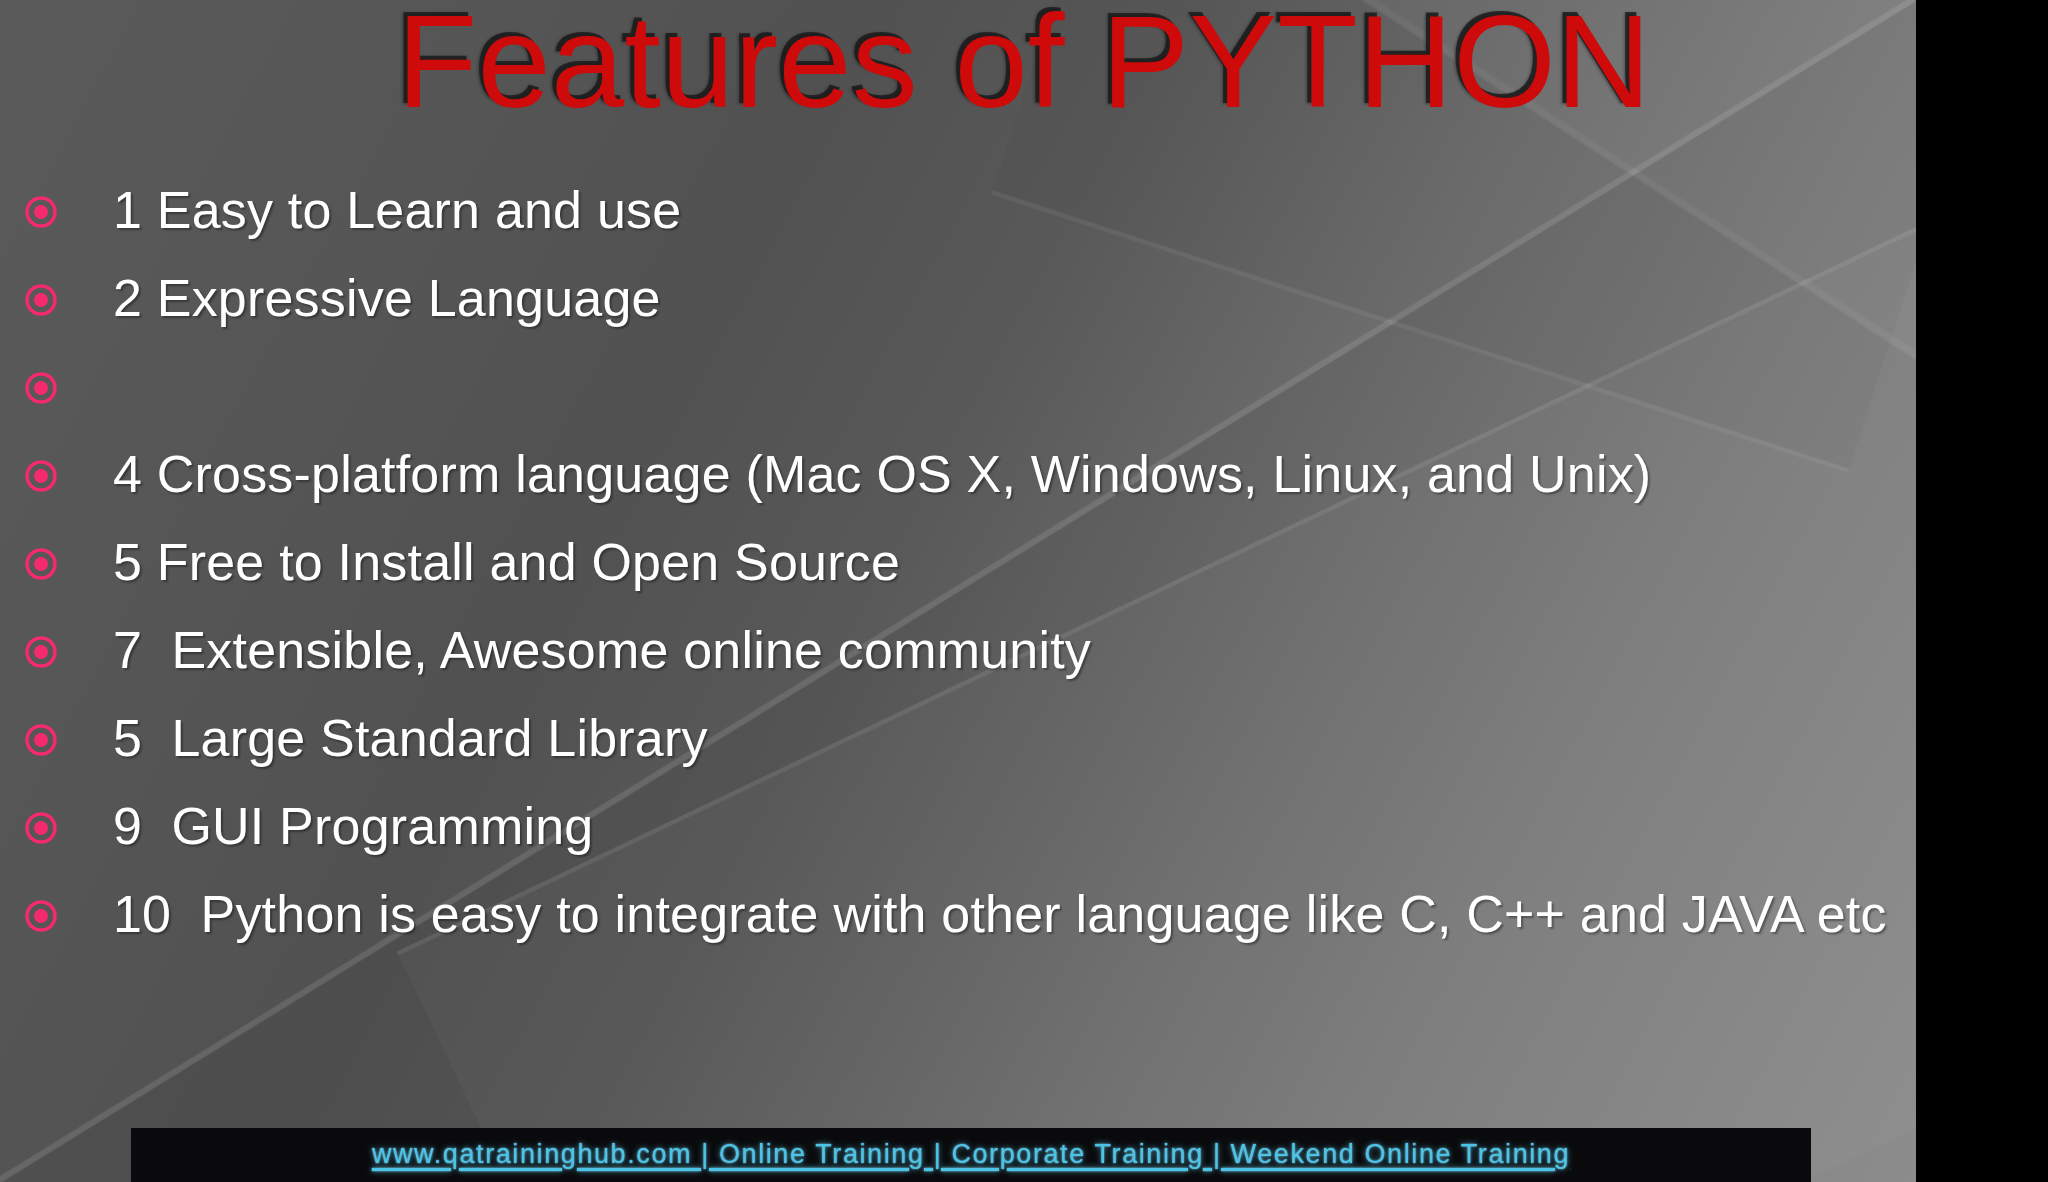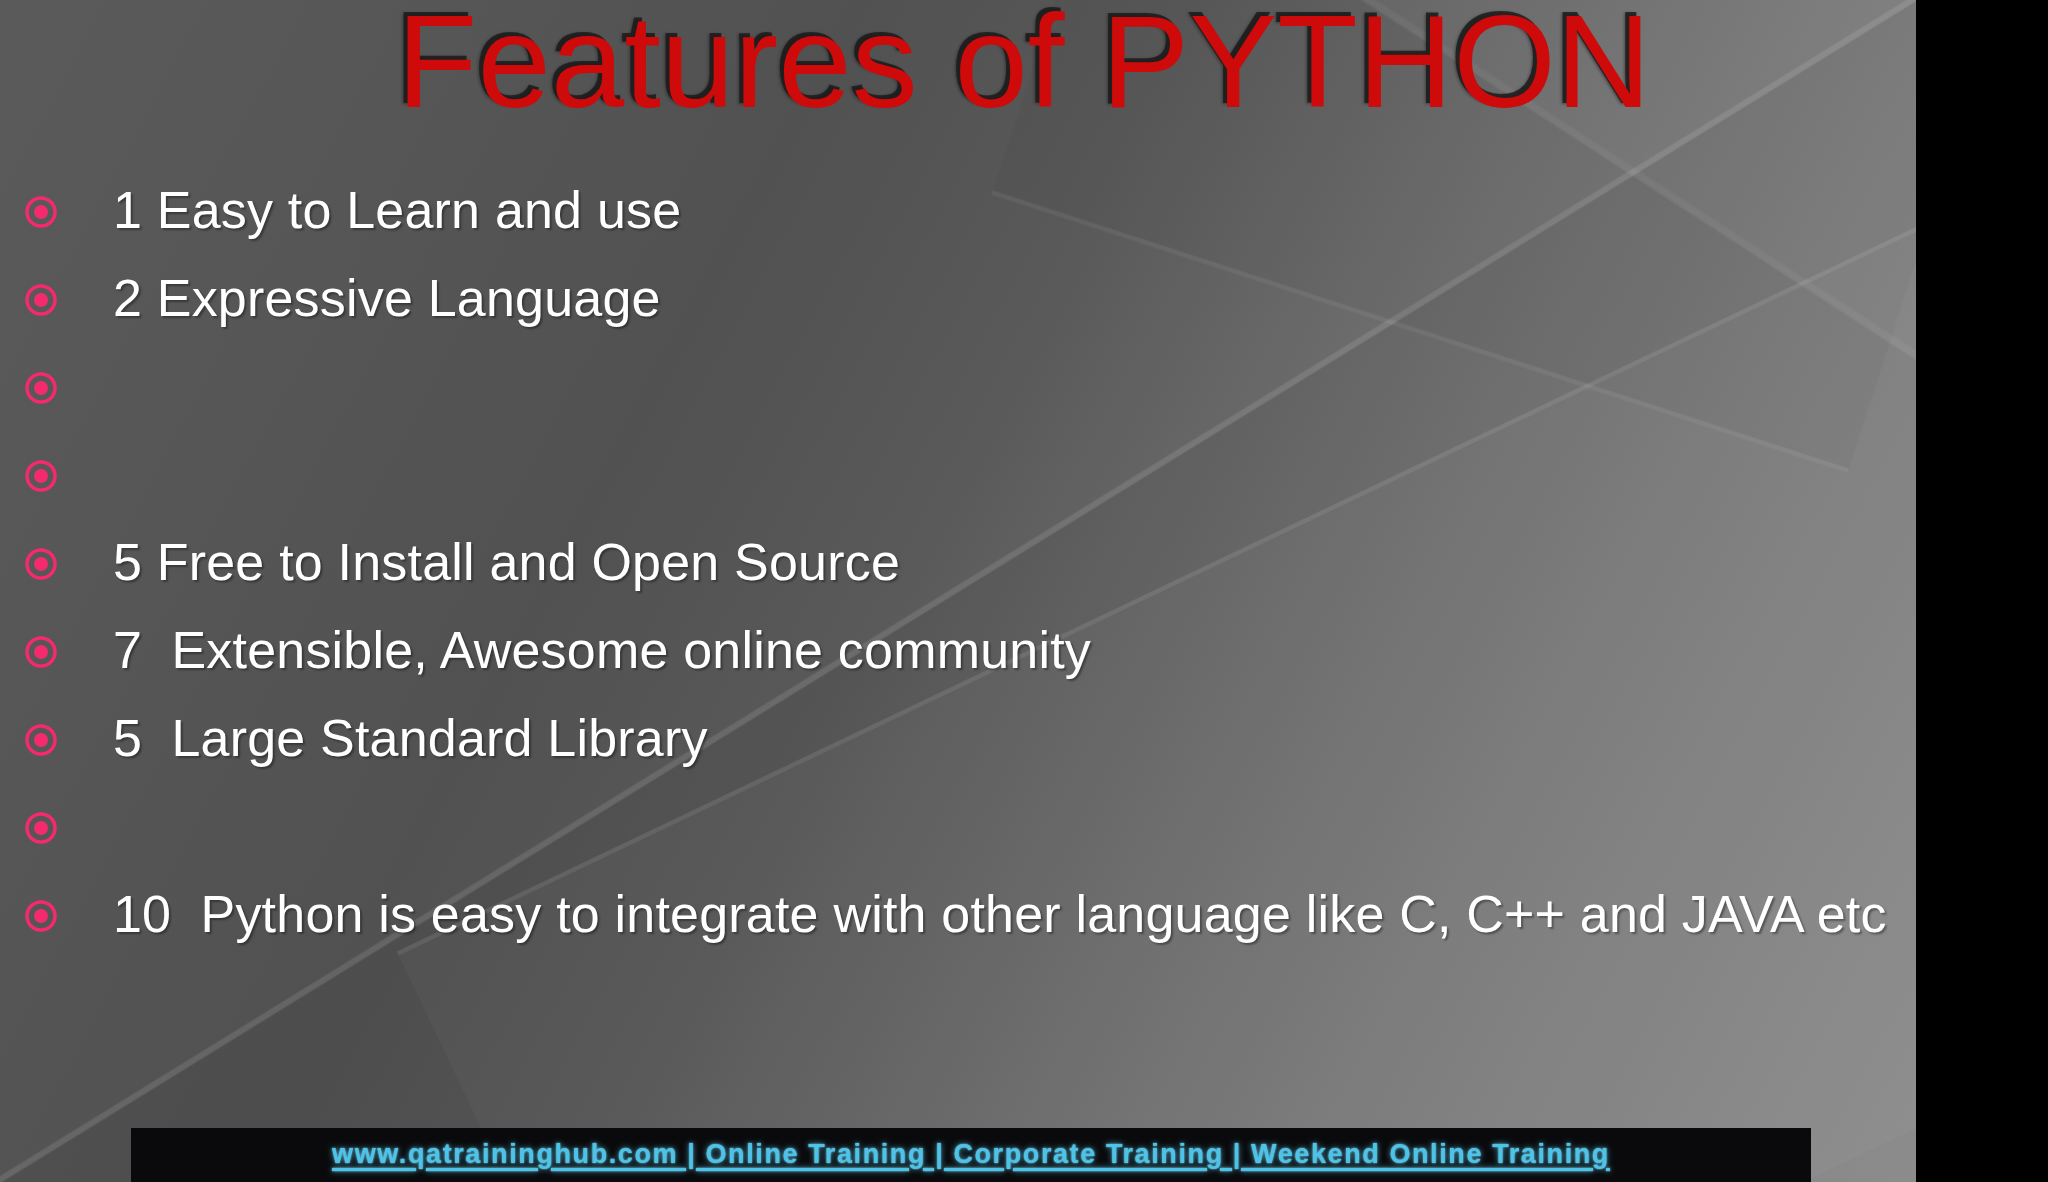--- a/index.html
+++ b/index.html
@@ -150,21 +150,21 @@
     display: flex;
     align-items: center;
     justify-content: center;
     z-index: 6;
     overflow: hidden;
   }
 
   .footer-text {
     color: #4ec3e8;
     font-size: 27px;
-    font-weight: bold;
+    font-weight: normal;
     letter-spacing: 1.6px;
     text-decoration: underline;
     text-underline-offset: 5px;
     text-decoration-thickness: 3px;
     white-space: nowrap;
     text-shadow: 0 0 6px rgba(90,200,235,0.75),
                  0 0 2px rgba(140,225,245,0.9);
     transform: translateY(-1px);
   }
 </style>
@@ -211,20 +211,21 @@
       </span>
     </div>
 
     <div class="bullet-row">
       <span class="bullet-mark">
         <svg width="34" height="34" viewBox="0 0 34 34" aria-hidden="true">
           <circle cx="17" cy="17" r="14" fill="none" stroke="#F42A6E" stroke-width="3.5"></circle>
           <circle cx="17" cy="17" r="7" fill="#F42A6E"></circle>
         </svg>
       </span>
+      <span class="bullet-text">4 Cross-platform language (Mac OS X, Windows, Linux, and Unix)</span>
     </div>
 
     <div class="bullet-row">
       <span class="bullet-mark">
         <svg width="34" height="34" viewBox="0 0 34 34" aria-hidden="true">
           <circle cx="17" cy="17" r="14" fill="none" stroke="#F42A6E" stroke-width="3.5"></circle>
           <circle cx="17" cy="17" r="7" fill="#F42A6E"></circle>
         </svg>
       </span>
       <span class="bullet-text">5 Free to Install and Open Source</span>
@@ -251,20 +252,21 @@
       <span class="bullet-text">5  Large Standard Library</span>
     </div>
 
     <div class="bullet-row">
       <span class="bullet-mark">
         <svg width="34" height="34" viewBox="0 0 34 34" aria-hidden="true">
           <circle cx="17" cy="17" r="14" fill="none" stroke="#F42A6E" stroke-width="3.5"></circle>
           <circle cx="17" cy="17" r="7" fill="#F42A6E"></circle>
         </svg>
       </span>
+      <span class="bullet-text">9  GUI Programming</span>
     </div>
 
     <div class="bullet-row tall">
       <span class="bullet-mark">
         <svg width="34" height="34" viewBox="0 0 34 34" aria-hidden="true">
           <circle cx="17" cy="17" r="14" fill="none" stroke="#F42A6E" stroke-width="3.5"></circle>
           <circle cx="17" cy="17" r="7" fill="#F42A6E"></circle>
         </svg>
       </span>
       <span class="bullet-text">10  Python is easy to integrate with other language like C, C++ and JAVA etc</span>

